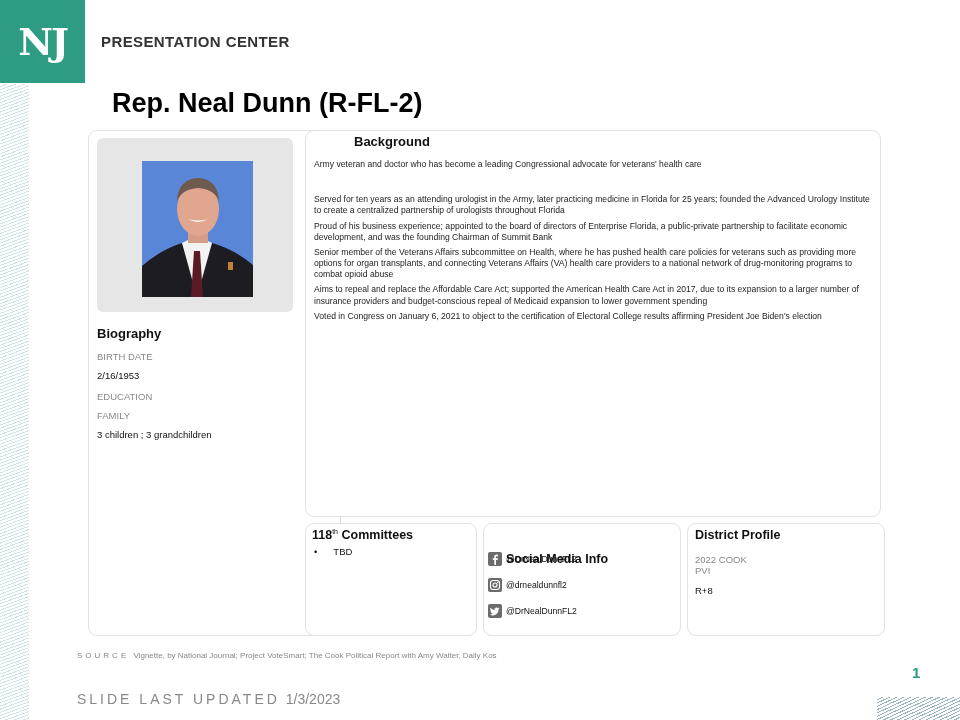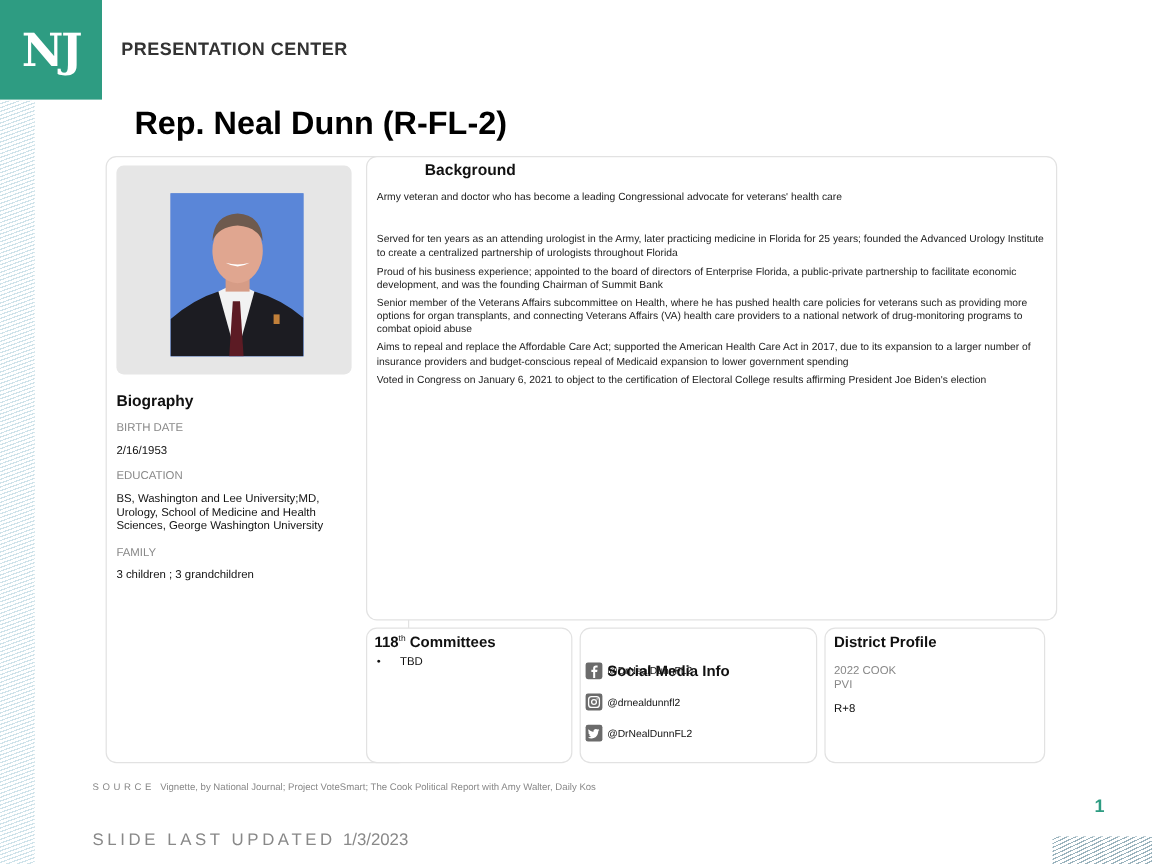--- a/index.html
+++ b/index.html
@@ -25,21 +25,21 @@
   }
   .page-title {
     position: absolute; left: 112px; top: 88px; font-size: 27px; font-weight: bold; color: #000;
   }
 
   .panel { position: absolute; border: 1px solid #e2e2e2; border-radius: 9px; background: #fff; }
   .bio-panel { left: 88px; top: 130px; width: 253px; height: 506px; }
   .bg-panel { left: 305px; top: 130px; width: 576px; height: 387px; }
   .cm-panel { left: 305px; top: 523px; width: 172px; height: 113px; }
   .sm-panel { left: 483px; top: 523px; width: 198px; height: 113px; }
-  .dp-panel { left: 687px; top: 523px; width: 184px; height: 113px; }
+  .dp-panel { left: 687px; top: 523px; width: 198px; height: 113px; }
 
   .photo-box {
     position: absolute; left: 8px; top: 7px; width: 196px; height: 174px;
     background: #e6e6e6; border-radius: 6px;
   }
   .photo {
     position: absolute; left: 45px; top: 23px; width: 111px; height: 136px;
     background: #5b85d6; overflow: hidden;
   }
   .photo svg { width: 100%; height: 100%; display: block; }
@@ -97,21 +97,20 @@
         <path d="M46 58 Q56 64 66 58 Q56 61 46 58 Z" fill="#ffffff"></path>
         <rect x="86" y="101" width="5" height="8" fill="#c2803a"></rect>
       </svg>
     </div>
   </div>
   <div class="bio-head">Biography</div>
   <div class="bio-list">
     <div class="bio-label">BIRTH  DATE</div>
     <div class="bio-value">2/16/1953</div>
     <div class="bio-label">EDUCATION</div>
-    <div class="bio-value">BS, Washington and Lee University;MD, Urology, School of Medicine and Health Sciences, George Washington University</div>
     <div class="bio-label">FAMILY</div>
     <div class="bio-value">3 children ; 3 grandchildren</div>
   </div>
 </div>
 
 <div class="panel bg-panel">
   <div class="bg-head">Background</div>
   <div class="bg-list">
     <p class="bg-item first">Army veteran and doctor who has  become a leading Congressional advocate for veterans' health care</p>
     <p class="bg-item">Served for ten years as  an attending urologist in the Army, later practicing medicine in Florida for 25 years; founded the Advanced Urology Institute to create a centralized partnership of urologists throughout Florida</p>

